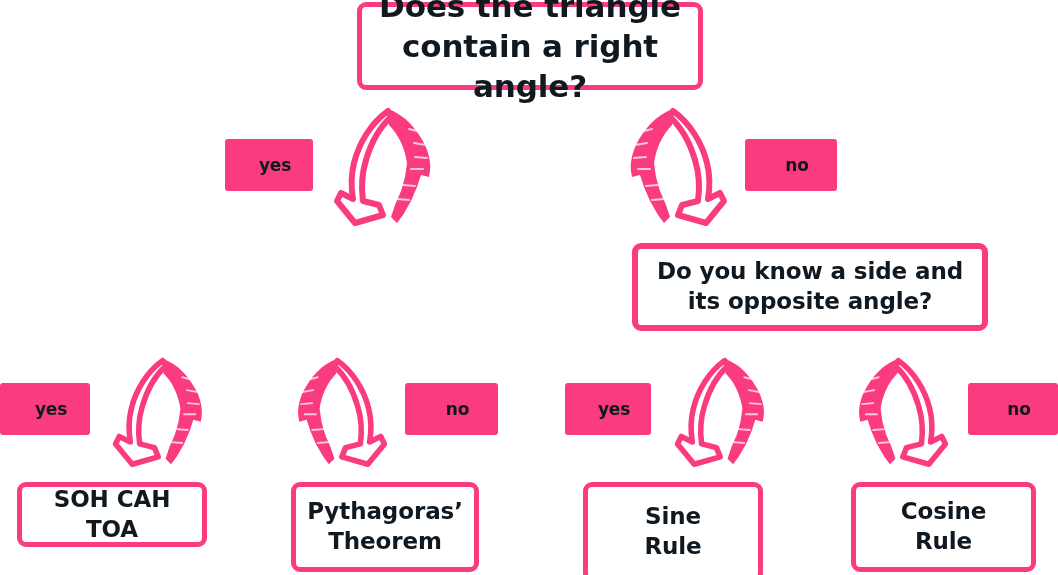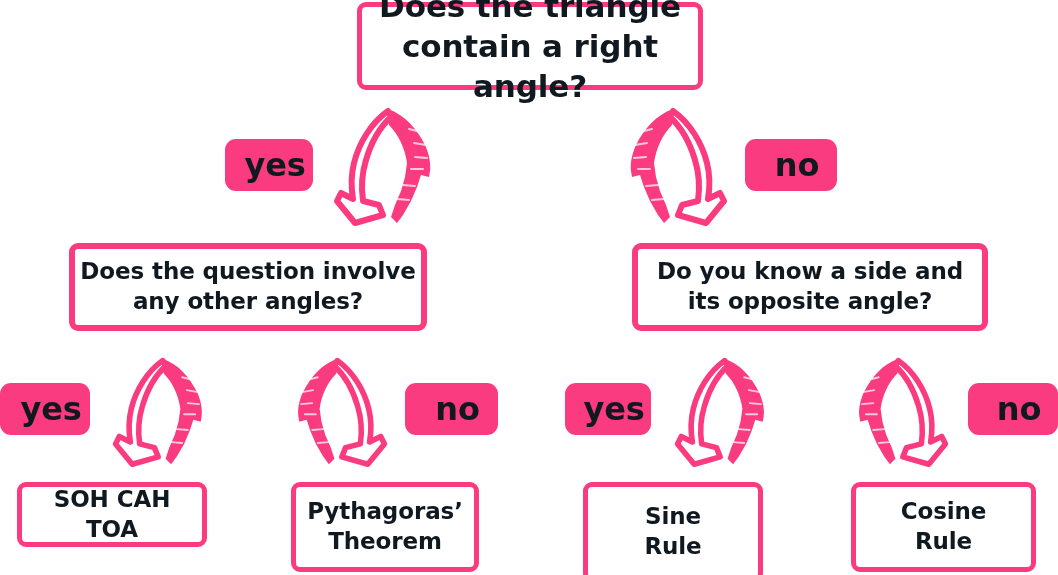--- a/index.html
+++ b/index.html
@@ -42,23 +42,23 @@
 
   
   .pill {
     position: absolute;
     box-sizing: border-box;
     display: flex;
     align-items: center;
     justify-content: center;
     background: #fb3b7f;
     color: #101820;
-    font-size: 32px;
+    font-size: 17px;
     font-weight: 700;
-    border-radius: 11px;
+    border-radius: 3px;
     letter-spacing: -0.2px;
     padding-left: 12px;
   }
 
   
   .arrow {
     position: absolute;
     pointer-events: none;
   }
   .arrow svg { display: block; width: 100%; height: 100%; }
@@ -112,22 +112,20 @@
         <line x1="78" y1="24" x2="90" y2="27"></line>
         <line x1="83" y1="38" x2="95" y2="40"></line>
         <line x1="84" y1="52" x2="96" y2="53"></line>
         <line x1="80" y1="64" x2="92" y2="64"></line>
         <line x1="72" y1="80" x2="84" y2="81"></line>
         <line x1="66" y1="94" x2="78" y2="95"></line>
       </g>
     </svg>
   </div>
 
-  <div class="node q-mid" style="left:69px; top:243px; width:358px; height:88px;">Does the question involve
-any other angles?</div>
 
   <div class="node q-mid" style="left:632px; top:243px; width:356px; height:88px;">Do you know a side and
 its opposite angle?</div>
 
   <div class="pill" style="left:0px; top:383px; width:90px; height:52px;">yes</div>
 
   <div class="pill" style="left:405px; top:383px; width:93px; height:52px;">no</div>
 
   <div class="pill" style="left:565px; top:383px; width:86px; height:52px;">yes</div>
 

